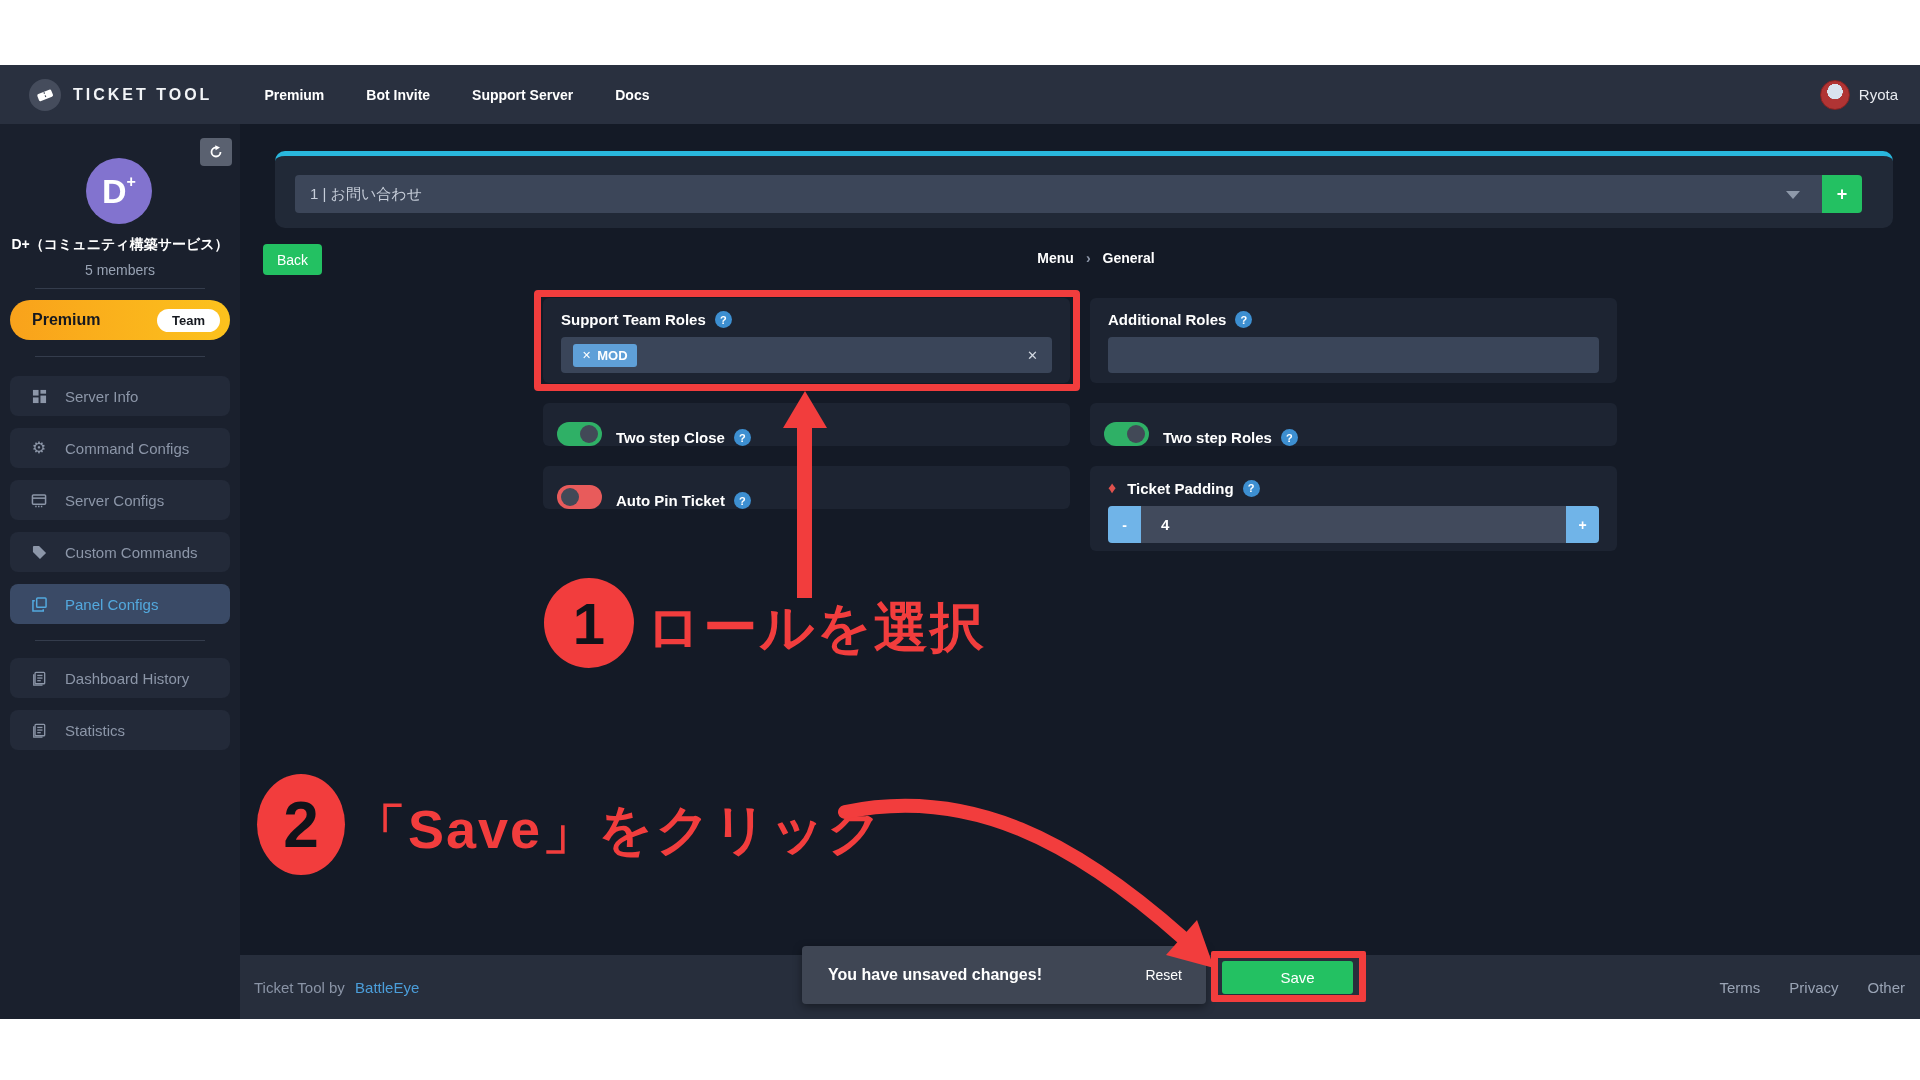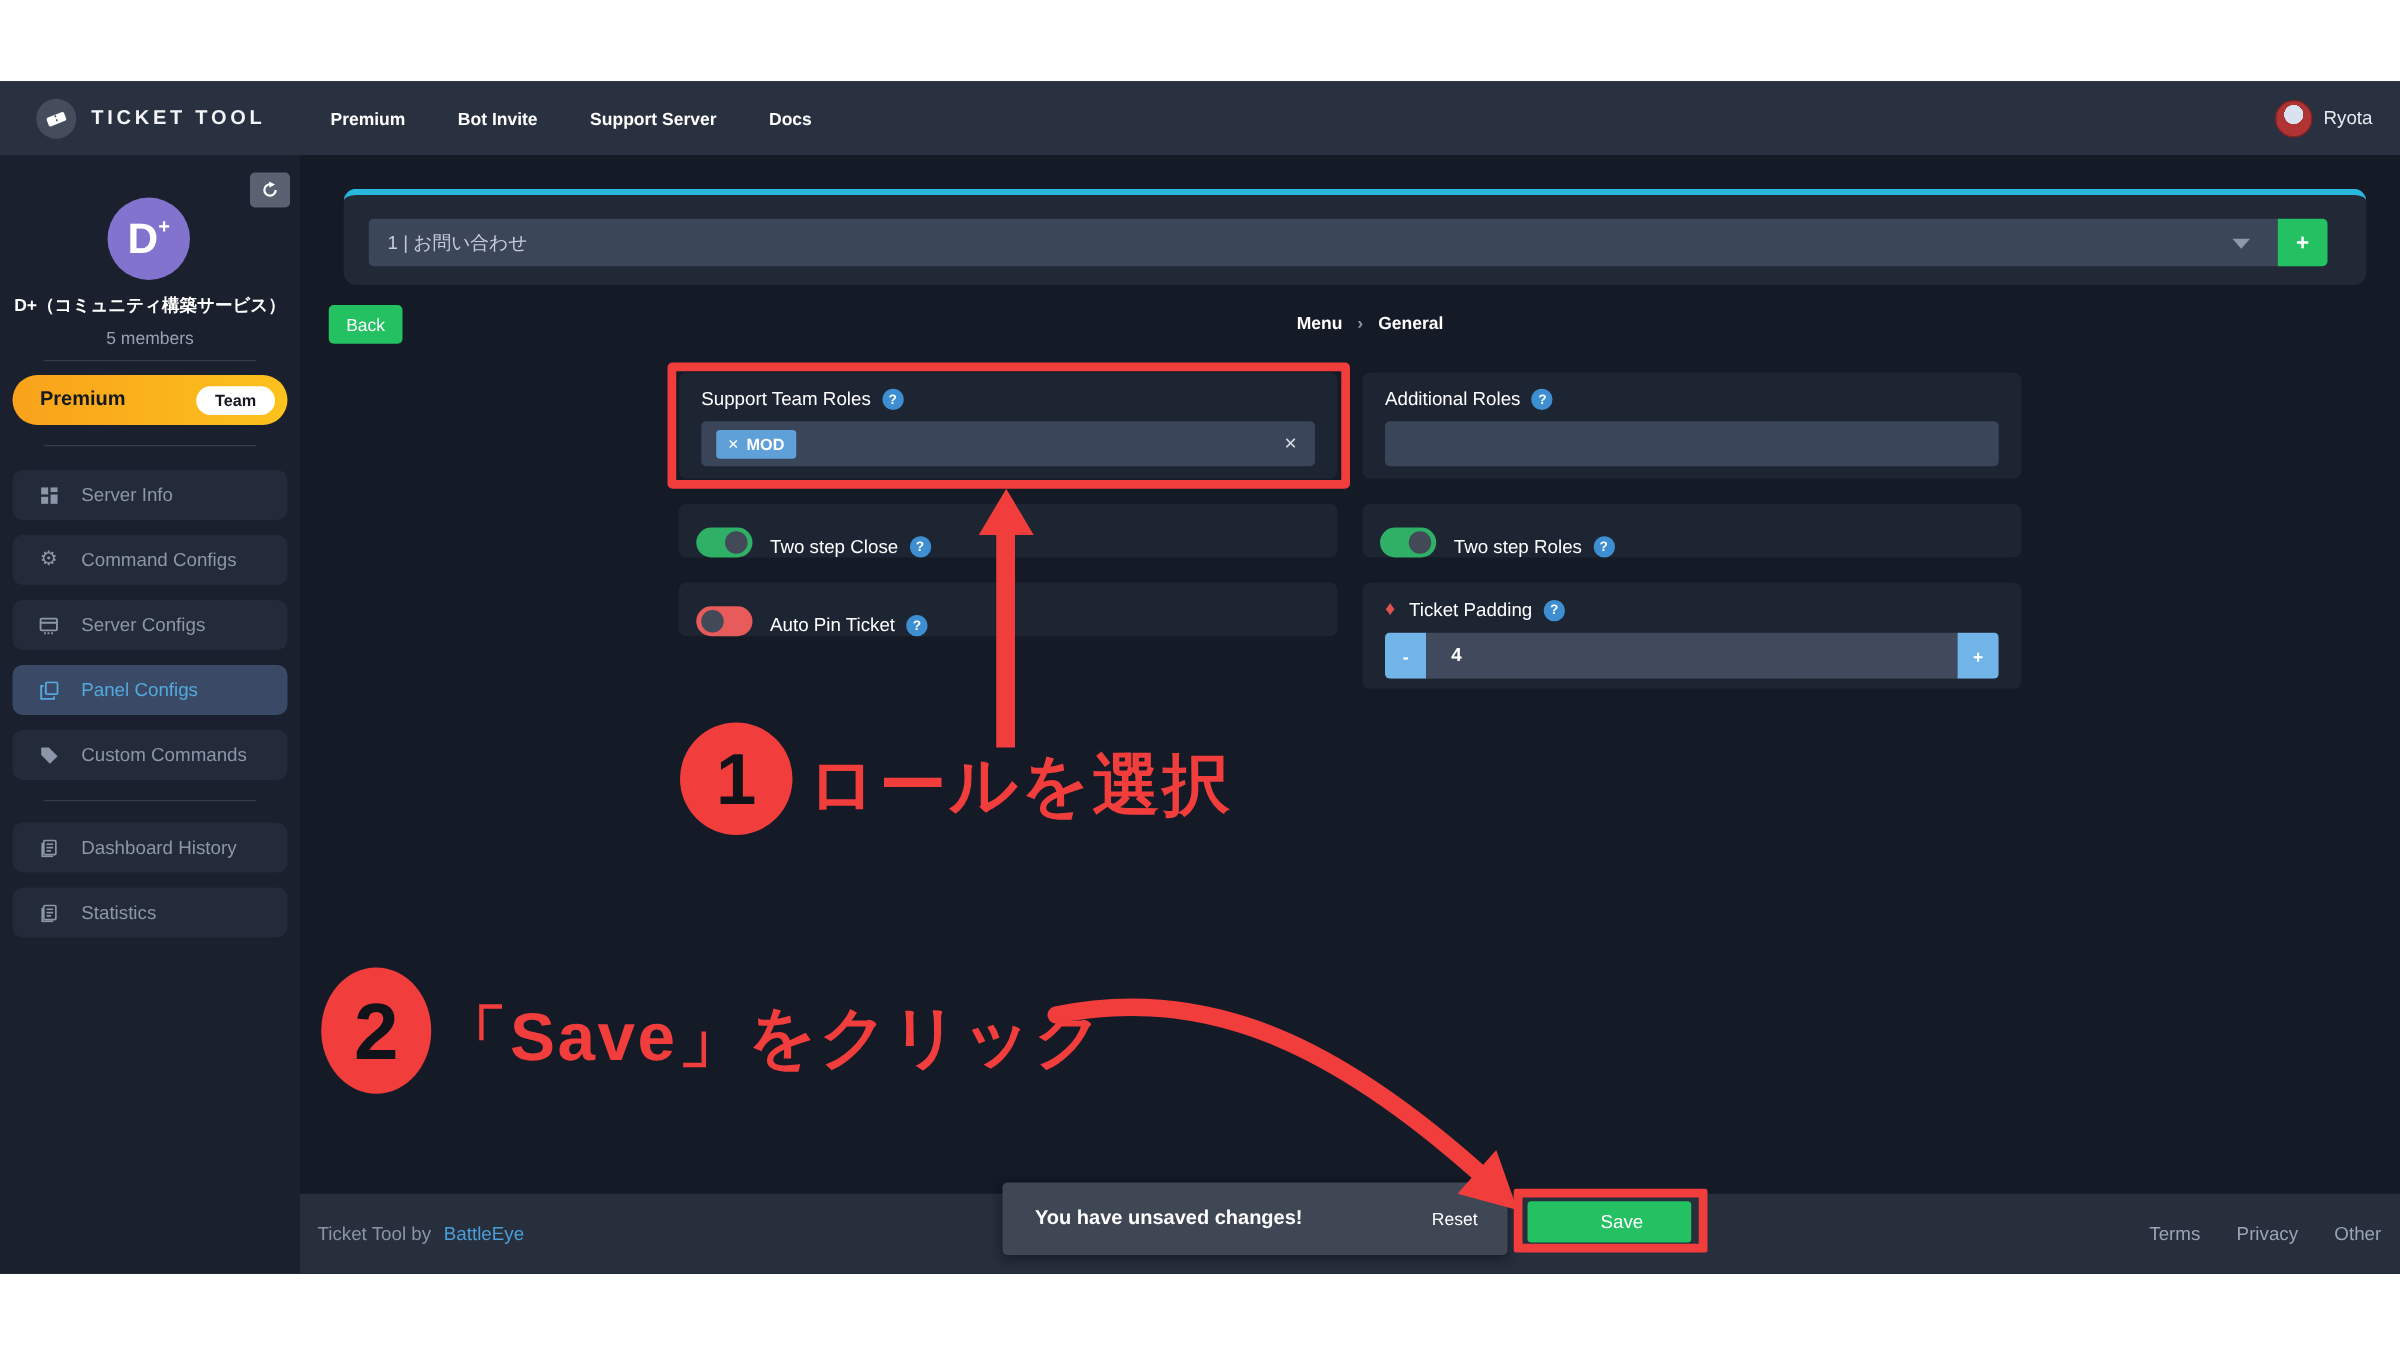--- a/index.html
+++ b/index.html
@@ -65,21 +65,21 @@
     display:flex; align-items:center; gap:12px; }
   .crumb { color:#ffffff; font-size:14px; font-weight:bold; }
   .crumb-sep { color:#8c96a8; font-size:14px; font-weight:bold; }
 
   .grid { position:absolute; left:303px; top:174px; width:1074px; display:grid;
     grid-template-columns:527px 527px; column-gap:20px; row-gap:20px; align-items:start; }
   .card { background:#1d2432; border-radius:6px; padding:13px 18px; }
   .card.tall { height:85px; }
   .card.short { height:43px; display:flex; align-items:flex-end; padding:0 14px; }
   .card-label-row { display:flex; align-items:center; gap:9px; }
-  .card-label { color:#ffffff; font-size:15px; font-weight:normal; }
+  .card-label { color:#ffffff; font-size:15px; font-weight:bold; }
   .help-icon { width:17px; height:17px; border-radius:50%; background:#3d8fd1; color:#fff; font-size:11px;
     font-weight:bold; display:flex; align-items:center; justify-content:center; cursor:pointer; }
   .field { margin-top:9px; height:36px; background:#3a4559; border-radius:4px; position:relative;
     display:flex; align-items:center; }
   .role-tag { background:#5fa0d8; color:#fff; font-size:13px; font-weight:bold; border-radius:3px;
     padding:4px 9px; margin-left:12px; display:flex; align-items:center; gap:6px; }
   .tag-x { cursor:pointer; font-size:11px; }
   .clear-x { position:absolute; right:14px; color:#d3d9e2; font-size:13px; font-weight:bold; cursor:pointer; }
   .toggle { width:45px; height:24px; border-radius:12px; position:relative; cursor:pointer; flex:0 0 auto; margin-right:14px; }
   .toggle.on { background:#2fb066; }
@@ -196,36 +196,36 @@
         <div class="side-item">
           <span class="icn">
             <svg width="16" height="15" viewBox="0 0 16 16" fill="none" stroke="currentColor" stroke-width="1.6">
               <rect x="1" y="2" width="14" height="10" rx="1"></rect>
                 <line x1="1" y1="5.5" x2="15" y2="5.5"></line>
               <line x1="4" y1="14.5" x2="12" y2="14.5" stroke-dasharray="1.5 1.5"></line>
             </svg>
           </span>
           <span>Server Configs</span>
         </div>
+        <div class="side-item">
+          <span class="icn">
+            <svg width="15" height="15" viewBox="0 0 16 16" fill="currentColor">
+              <path d="M1 2 C1 1.4 1.4 1 2 1 L7.5 1 L15 8.5 L8.5 15 L1 7.5 Z"></path>
+            </svg>
+          </span>
+          <span>Custom Commands</span>
+        </div>
         <div class="side-item active">
           <span class="icn">
             <svg width="15" height="15" viewBox="0 0 16 16" fill="none" stroke="currentColor" stroke-width="1.6">
               <rect x="5" y="1" width="10" height="10" rx="1"></rect>
                 <path d="M3 4 L1 4 L1 15 L12 15 L12 13"></path>
             </svg>
           </span>
           <span>Panel Configs</span>
-        </div>
-        <div class="side-item">
-          <span class="icn">
-            <svg width="15" height="15" viewBox="0 0 16 16" fill="currentColor">
-              <path d="M1 2 C1 1.4 1.4 1 2 1 L7.5 1 L15 8.5 L8.5 15 L1 7.5 Z"></path>
-            </svg>
-          </span>
-          <span>Custom Commands</span>
         </div>
       </nav>
 
       <div class="side-divider" style="top:516px"></div>
 
       <nav class="side-nav2">
         <div class="side-item">
           <span class="icn">
             <svg width="14" height="15" viewBox="0 0 16 16" fill="none" stroke="currentColor" stroke-width="1.5">
               <rect x="3.5" y="1" width="11" height="13" rx="1"></rect>

